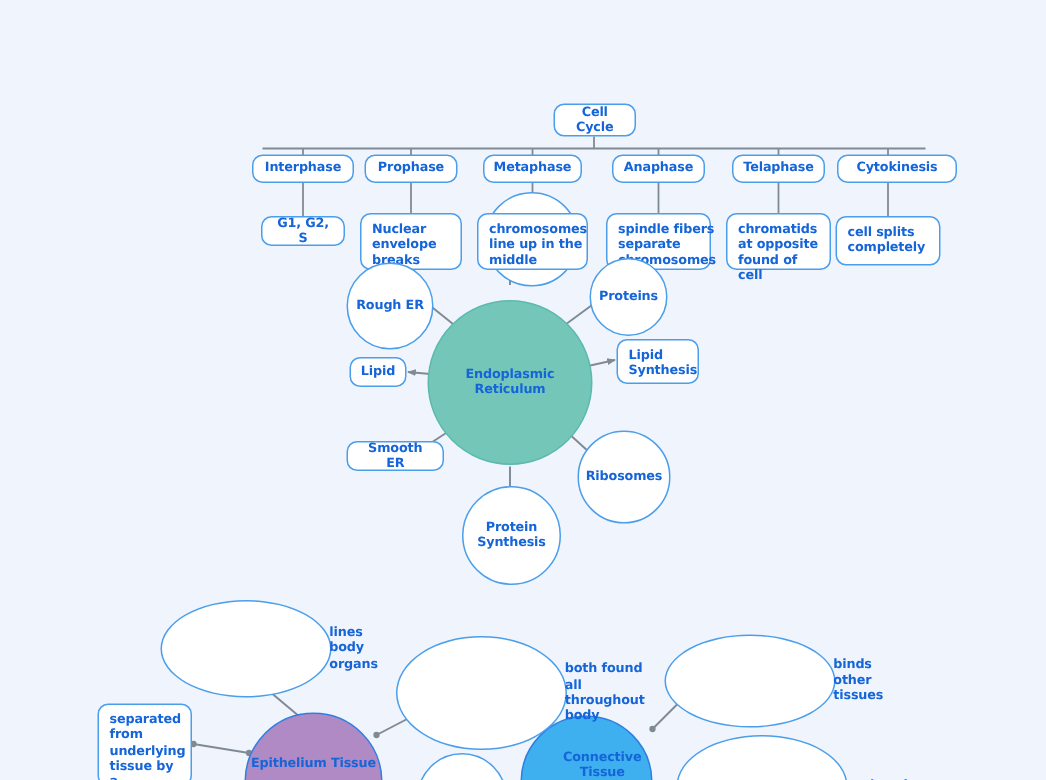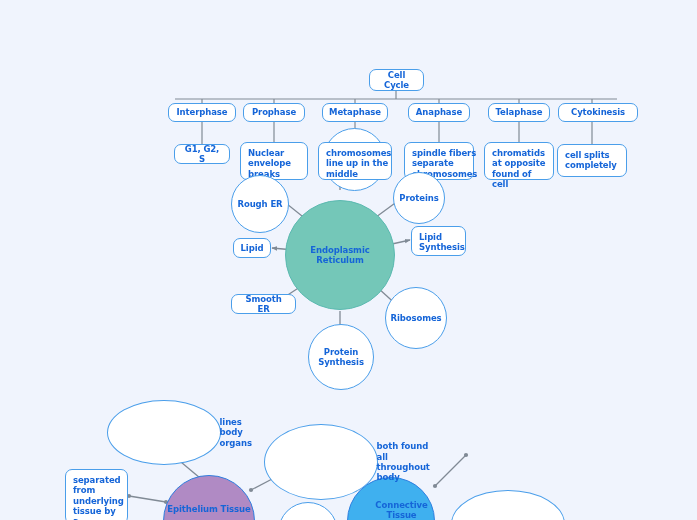--- a/index.html
+++ b/index.html
@@ -253,18 +253,23 @@
 throughout
 body</span>
   </div>
 
   <div class="node circle z-back" style="left:278px; top:502px; width:60px; height:60px;"></div>
 
   <div class="node circle fill-blue z-mid" style="left:347px; top:477px; width:88px; height:88px;">
     <span class="label" style="margin-top:-22px;margin-left:21px;">Connective Tissue</span>
   </div>
 
+  <div class="node circle multiline z-front" style="left:443px; top:423px; width:62px; height:62px;">
+    <span class="label">binds
+other
+tissues</span>
+  </div>
 
   <div class="node circle multiline z-front" style="left:451px; top:490px; width:68px; height:68px;">
     <span class="label">enclosed</span>
   </div>
 
 </div>
 
 </body></html>

